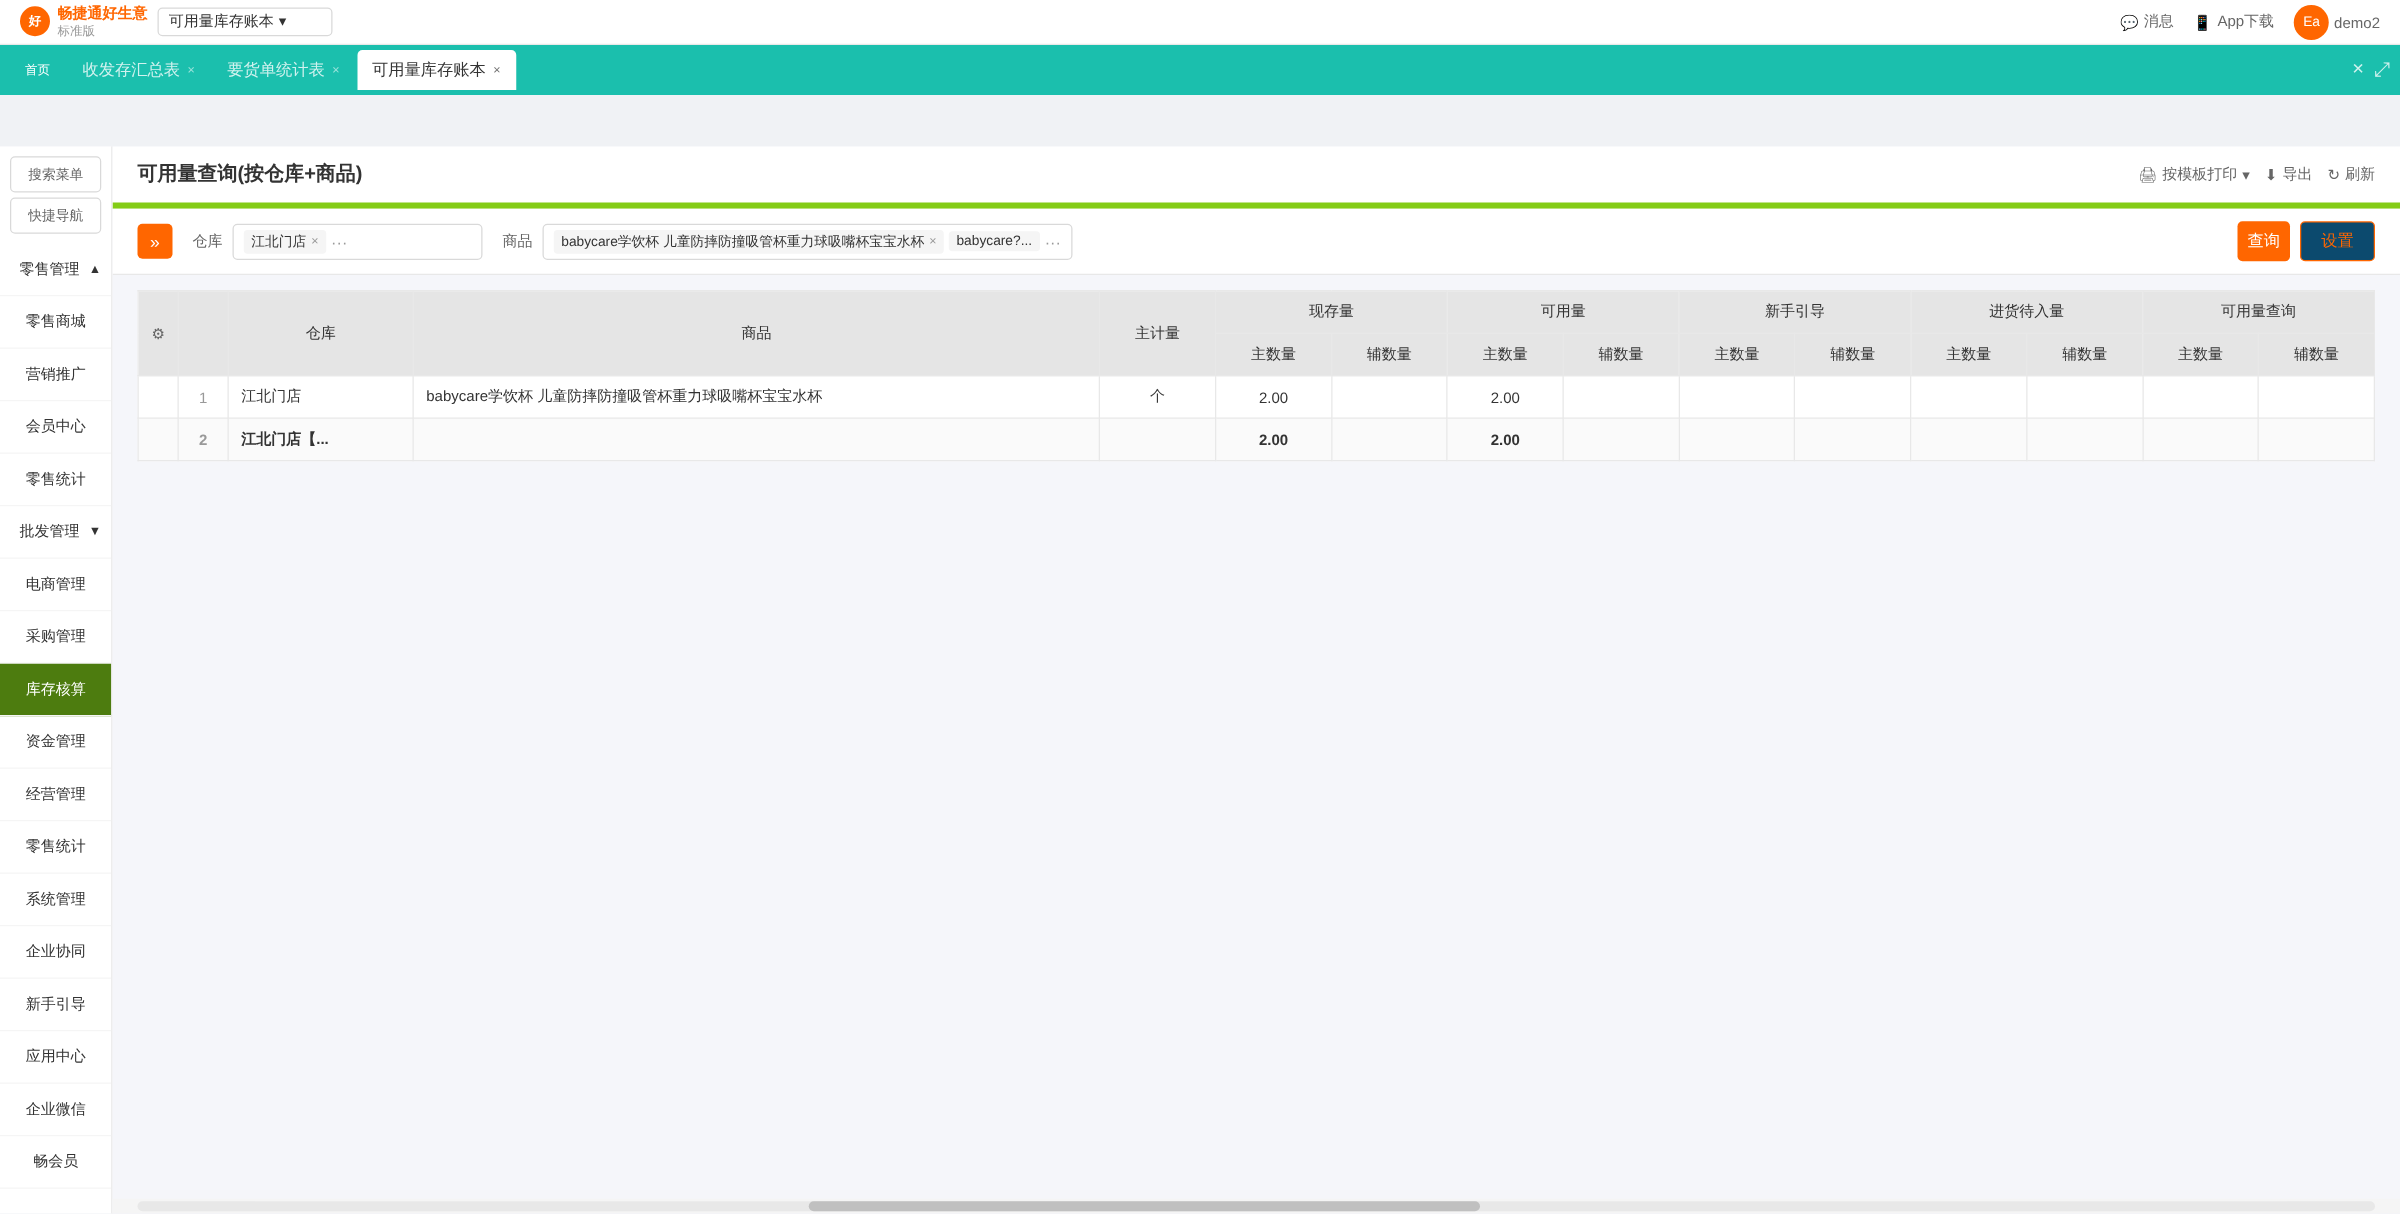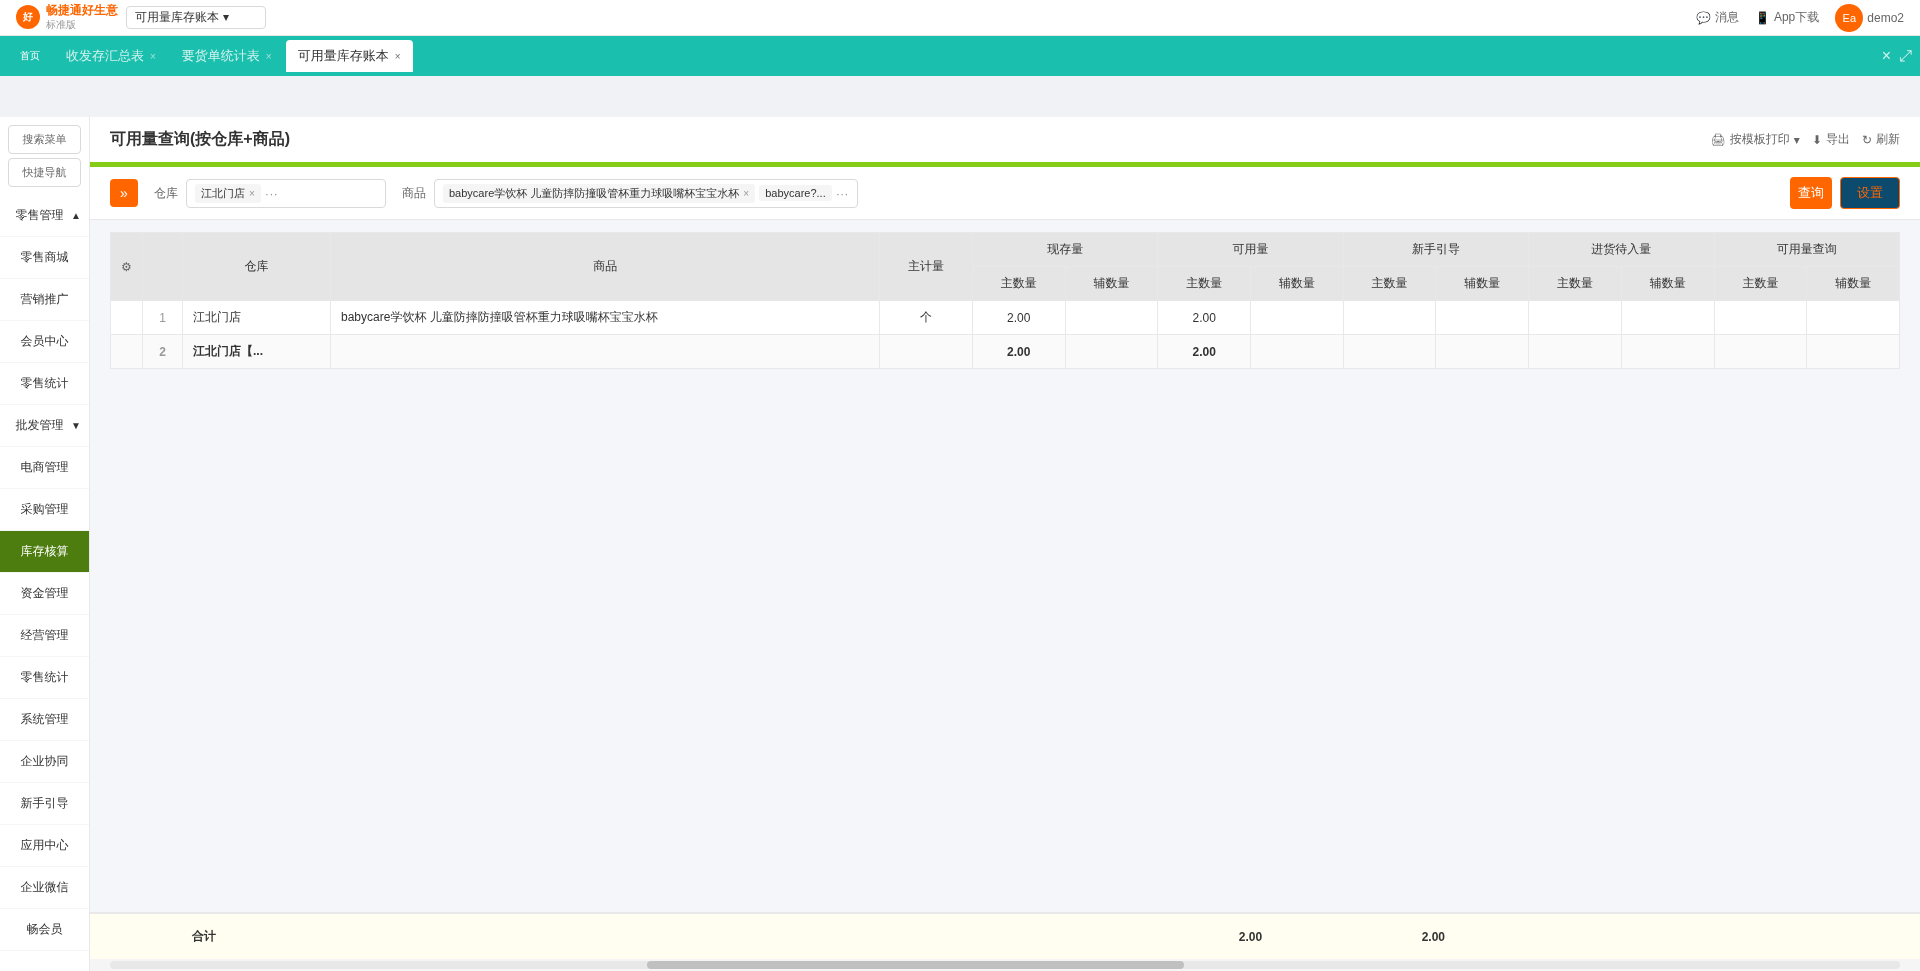--- a/index.html
+++ b/index.html
@@ -320,43 +320,20 @@
             <td></td>
             <td></td>
             <td></td>
             <td></td>
             <td></td>
           </tr>
         </tbody>
       </table>
     </div>
 
-    <div class="table-footer">
-      <table class="footer-table">
-        <tbody>
-            <tr>
-          <td style="width:32px;"></td>
-          <td style="width:40px;"></td>
-          <td style="width:80px; text-align:left;">合计</td>
-          <td style="min-width:300px;"></td>
-          <td style="width:60px;"></td>
-          <td>2.00</td>
-          <td></td>
-          <td>2.00</td>
-          <td></td>
-          <td></td>
-          <td></td>
-          <td></td>
-          <td></td>
-          <td></td>
-          <td></td>
-        </tr>
-      </tbody>
-        </table>
-    </div>
 
     <div class="scroll-bar-container">
       <div class="scroll-bar-track">
         <div class="scroll-bar-thumb"></div>
       </div>
     </div>
 
   </div>
 </div>
 

